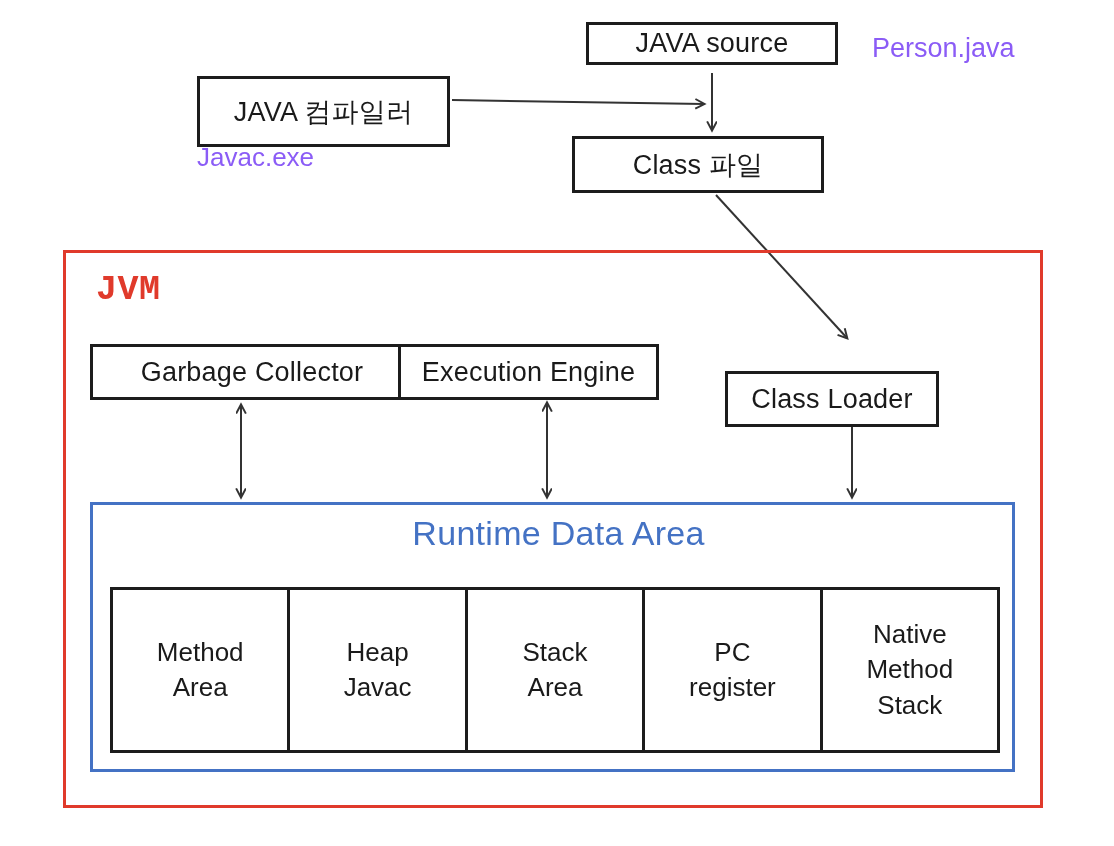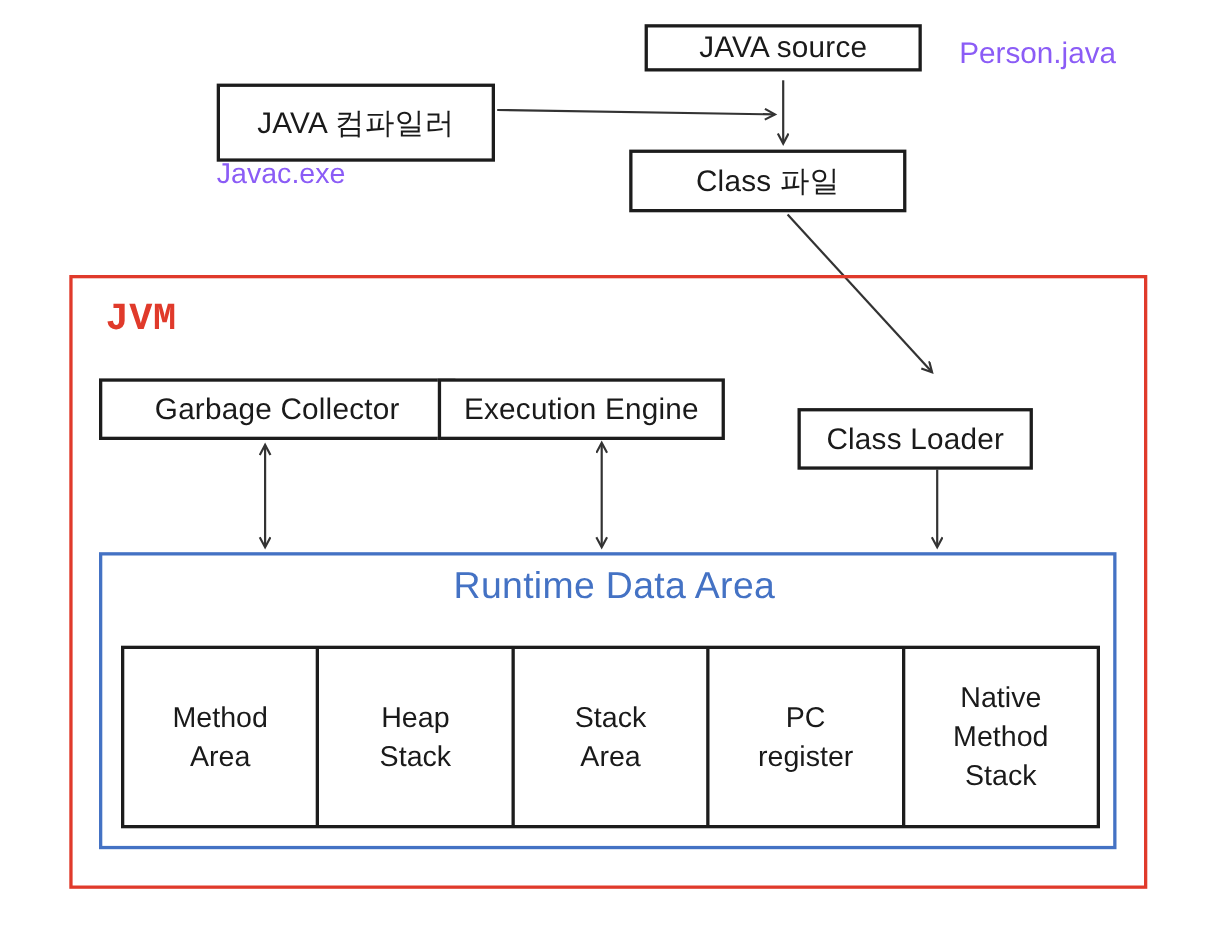--- a/index.html
+++ b/index.html
@@ -143,21 +143,21 @@
 
   <div class="box" style="left:725px; top:334px; width:214px; height:56px;margin-top:37px;">Class Loader</div>
 
   <div class="runtime-frame"></div>
   <div class="runtime-title">Runtime Data Area</div>
 
   <div class="cells">
     <div class="cell">Method
 Area</div>
     <div class="cell">Heap
-Stack</div>
+Javac</div>
     <div class="cell">Stack
 Area</div>
     <div class="cell">PC
 register</div>
     <div class="cell">Native
 Method
 Stack</div>
   </div>
 
 </div>

